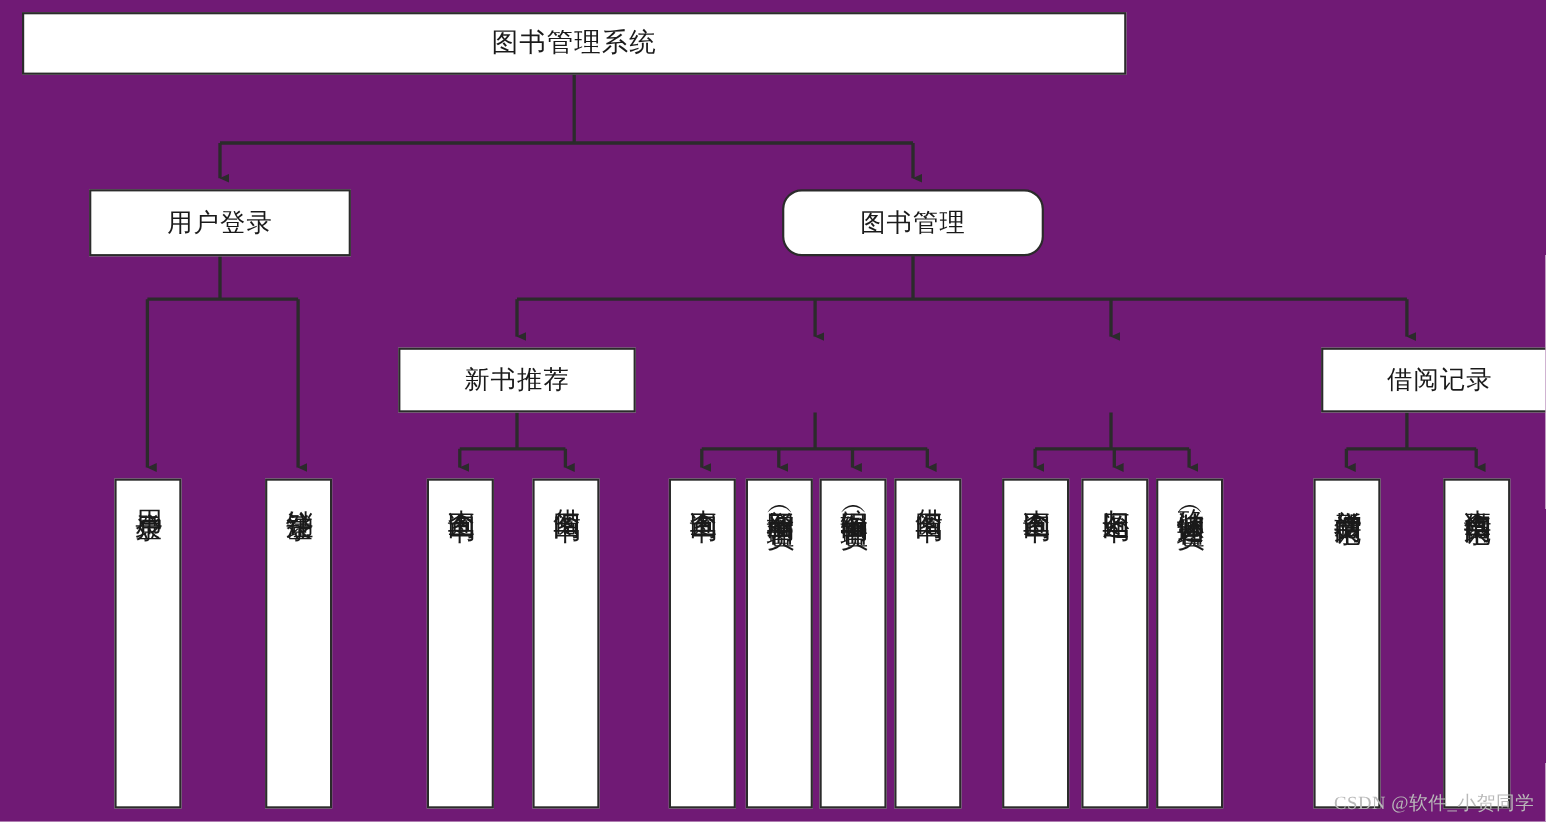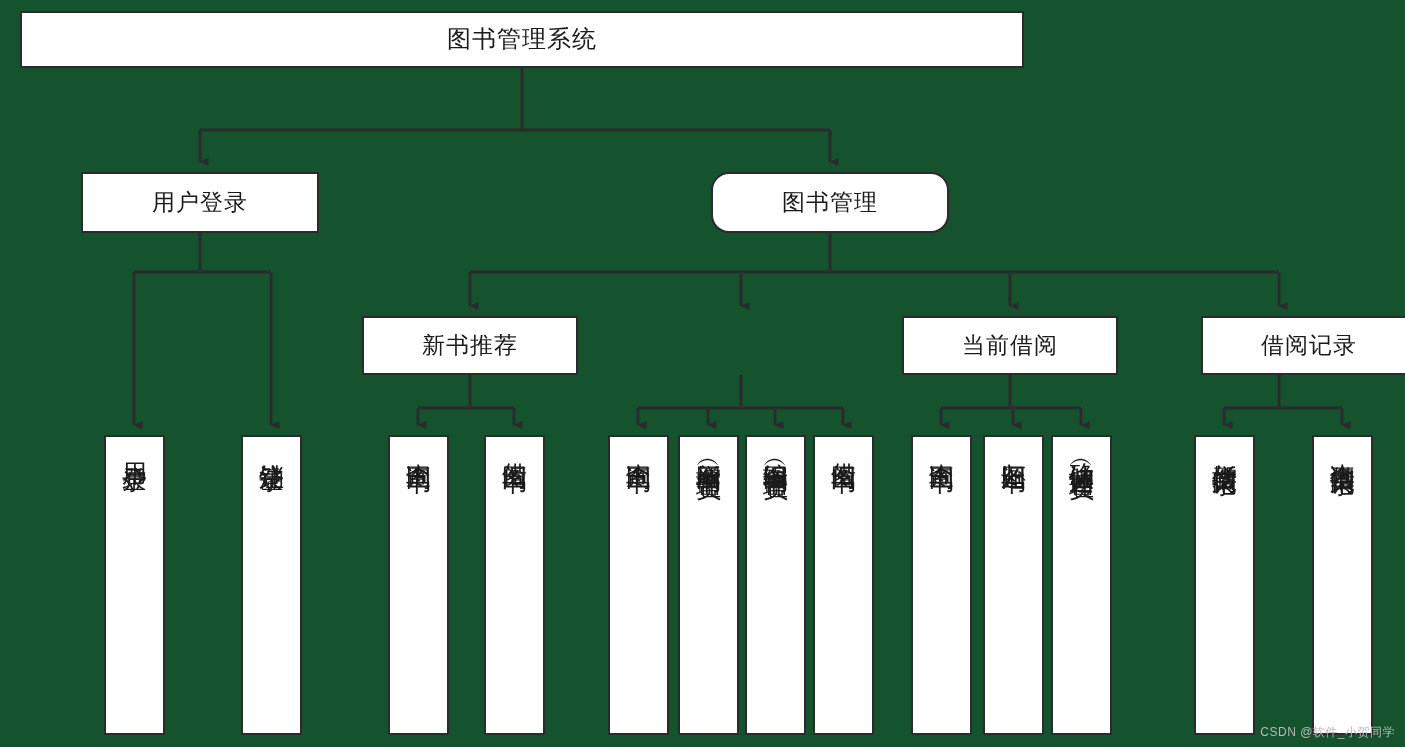--- a/index.html
+++ b/index.html
@@ -7,21 +7,21 @@
     padding: 0;
     background: #ffffff;
   }
   body {
     font-family: "Liberation Sans", "DejaVu Sans", sans-serif;
   }
   #diagram-root {
     position: relative;
     width: 1405px;
     height: 747px;
-    background: #14532d;
+    background: #701a75;
     overflow: hidden;
   }
   #connector-layer {
     position: absolute;
     left: 0;
     top: 0;
     width: 1405px;
     height: 747px;
     pointer-events: none;
   }
@@ -55,24 +55,25 @@
     font-size: 25px;
     line-height: 1.08;
     letter-spacing: 2px;
     white-space: nowrap;
     color: #1a1a1a;
   }
   .watermark {
     position: absolute;
     right: 10px;
     bottom: 6px;
-    font-size: 12px;
+    font-size: 17px;
     color: #b9b9b9;
     white-space: nowrap;
     letter-spacing: 0.5px;
+    font-family: Liberation Serif, serif;
   }
 </style>
 </head>
 <body>
 
 <div id="diagram-root">
 
   <svg id="connector-layer" viewBox="0 0 1405 747" width="1405" height="747" xmlns="http://www.w3.org/2000/svg">
     <defs>
       <marker id="arrowhead" markerWidth="10" markerHeight="10" refX="4" refY="8.5" orient="auto" markerUnits="userSpaceOnUse">
@@ -133,23 +134,20 @@
   <div class="node node-h" style="left: 81px; top: 172px; width: 238px; height: 61px;">
     <span>用户登录</span>
   </div>
   <div class="node node-h" style="left: 711px; top: 172px; width: 238px; height: 61px; border-radius: 18px;">
     <span>图书管理</span>
   </div>
 
   <div class="node node-h" style="left: 362px; top: 316px; width: 216px; height: 59px;">
     <span>新书推荐</span>
   </div>
-  <div class="node node-h" style="left: 902px; top: 316px; width: 216px; height: 59px;">
-    <span>当前借阅</span>
-  </div>
   <div class="node node-h" style="left: 1201px; top: 316px; width: 216px; height: 59px;">
     <span>借阅记录</span>
   </div>
 
   <div class="node node-v" style="left: 104px; top: 435px; width: 61px; height: 300px;">
     <span class="vtext">用户登录</span>
   </div>
   <div class="node node-v" style="left: 241px; top: 435px; width: 61px; height: 300px;">
     <span class="vtext">注销登录</span>
   </div>

